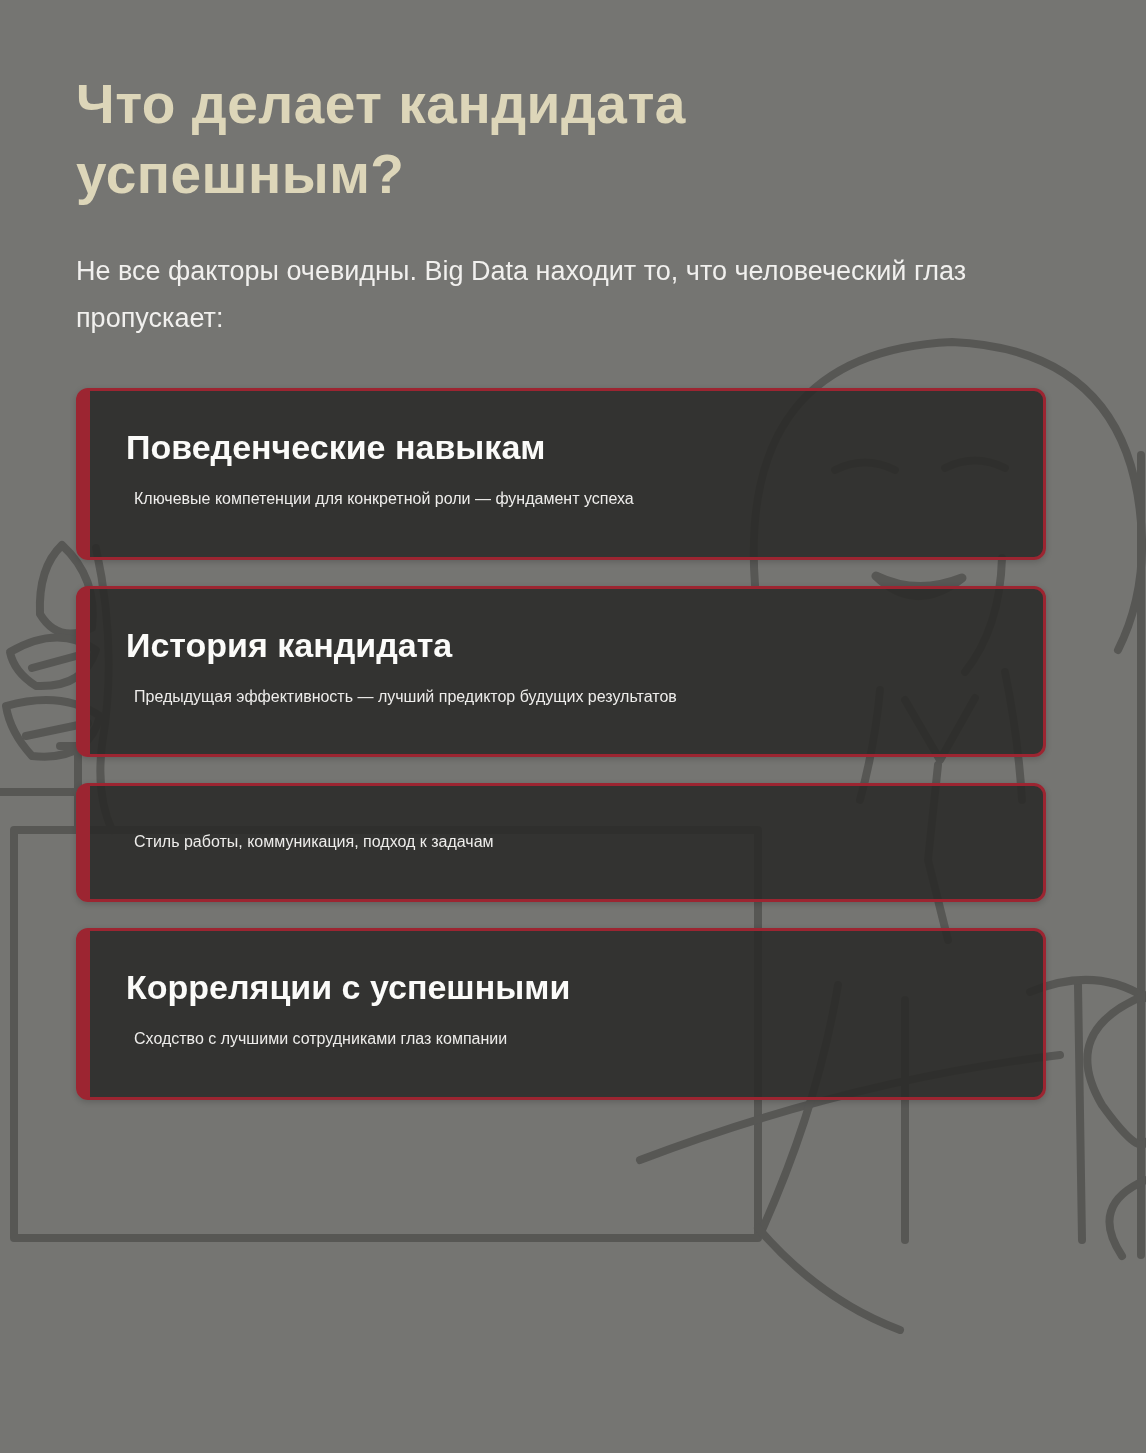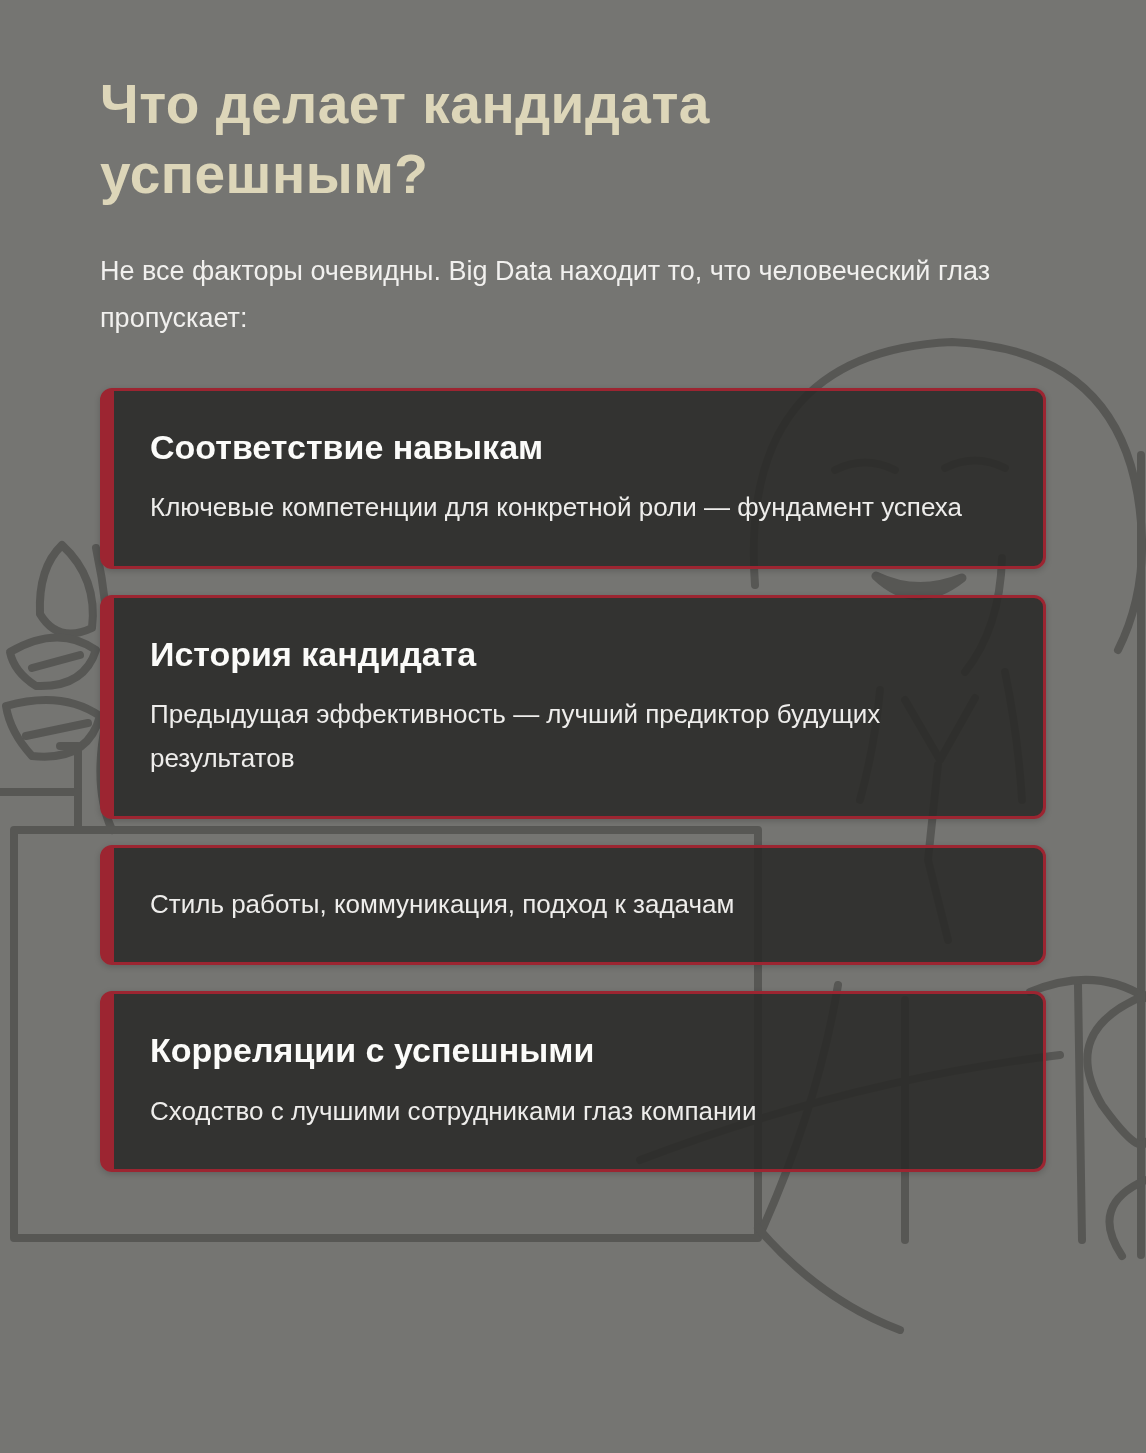--- a/index.html
+++ b/index.html
@@ -18,21 +18,21 @@
     position:relative;
     width:1146px;height:1453px;
     background:var(--background);
     overflow:hidden;
   }
   .doodle{
     position:absolute;inset:0;z-index:0;
   }
   .content{
     position:absolute;inset:0;z-index:1;
-    padding:70px 100px 0 100px;
+    padding:70px 100px 0 76px;
     box-sizing:border-box;
   }
   .page-title{
     margin:0 0 38px 0;
     font-size:55px;
     line-height:1.27;
     font-weight:700;
     letter-spacing:.5px;
     color:var(--title);
     max-width:760px;
@@ -57,22 +57,22 @@
     box-shadow:0 2px 6px rgba(0,0,0,0.18);
   }
   .card-title{
     margin:0 0 16px 0;
     font-size:34px;
     line-height:1.3;
     font-weight:700;
     color:var(--card-title);
   }
   .card-desc{
-    margin:0;
-    font-size:26px;
+    margin:8px;
+    font-size:16px;
     line-height:1.7;
     color:var(--card-body);
     max-width:850px;
   }
 </style>
 </head>
 <body>
 
 <div class="page">
 
@@ -114,21 +114,21 @@
     <path d="M1146 995 Q1058 1030 1102 1105 Q1138 1155 1146 1142"></path>
     <path d="M1146 1180 Q1088 1205 1122 1256"></path>
   </svg>
 
   <div class="content">
     <h1 class="page-title">Что делает кандидата успешным?</h1>
     <p class="page-subtitle">Не все факторы очевидны. Big Data находит то, что человеческий глаз пропускает:</p>
 
     <div class="card-list">
       <div class="card">
-        <h2 class="card-title">Соответствие навыкам</h2>
+        <h2 class="card-title">Поведенческие навыкам</h2>
         <p class="card-desc">Ключевые компетенции для конкретной роли — фундамент успеха</p>
       </div>
       <div class="card">
         <h2 class="card-title">История кандидата</h2>
         <p class="card-desc">Предыдущая эффективность — лучший предиктор будущих результатов</p>
       </div>
       <div class="card">
         <p class="card-desc">Стиль работы, коммуникация, подход к задачам</p>
       </div>
       <div class="card">

